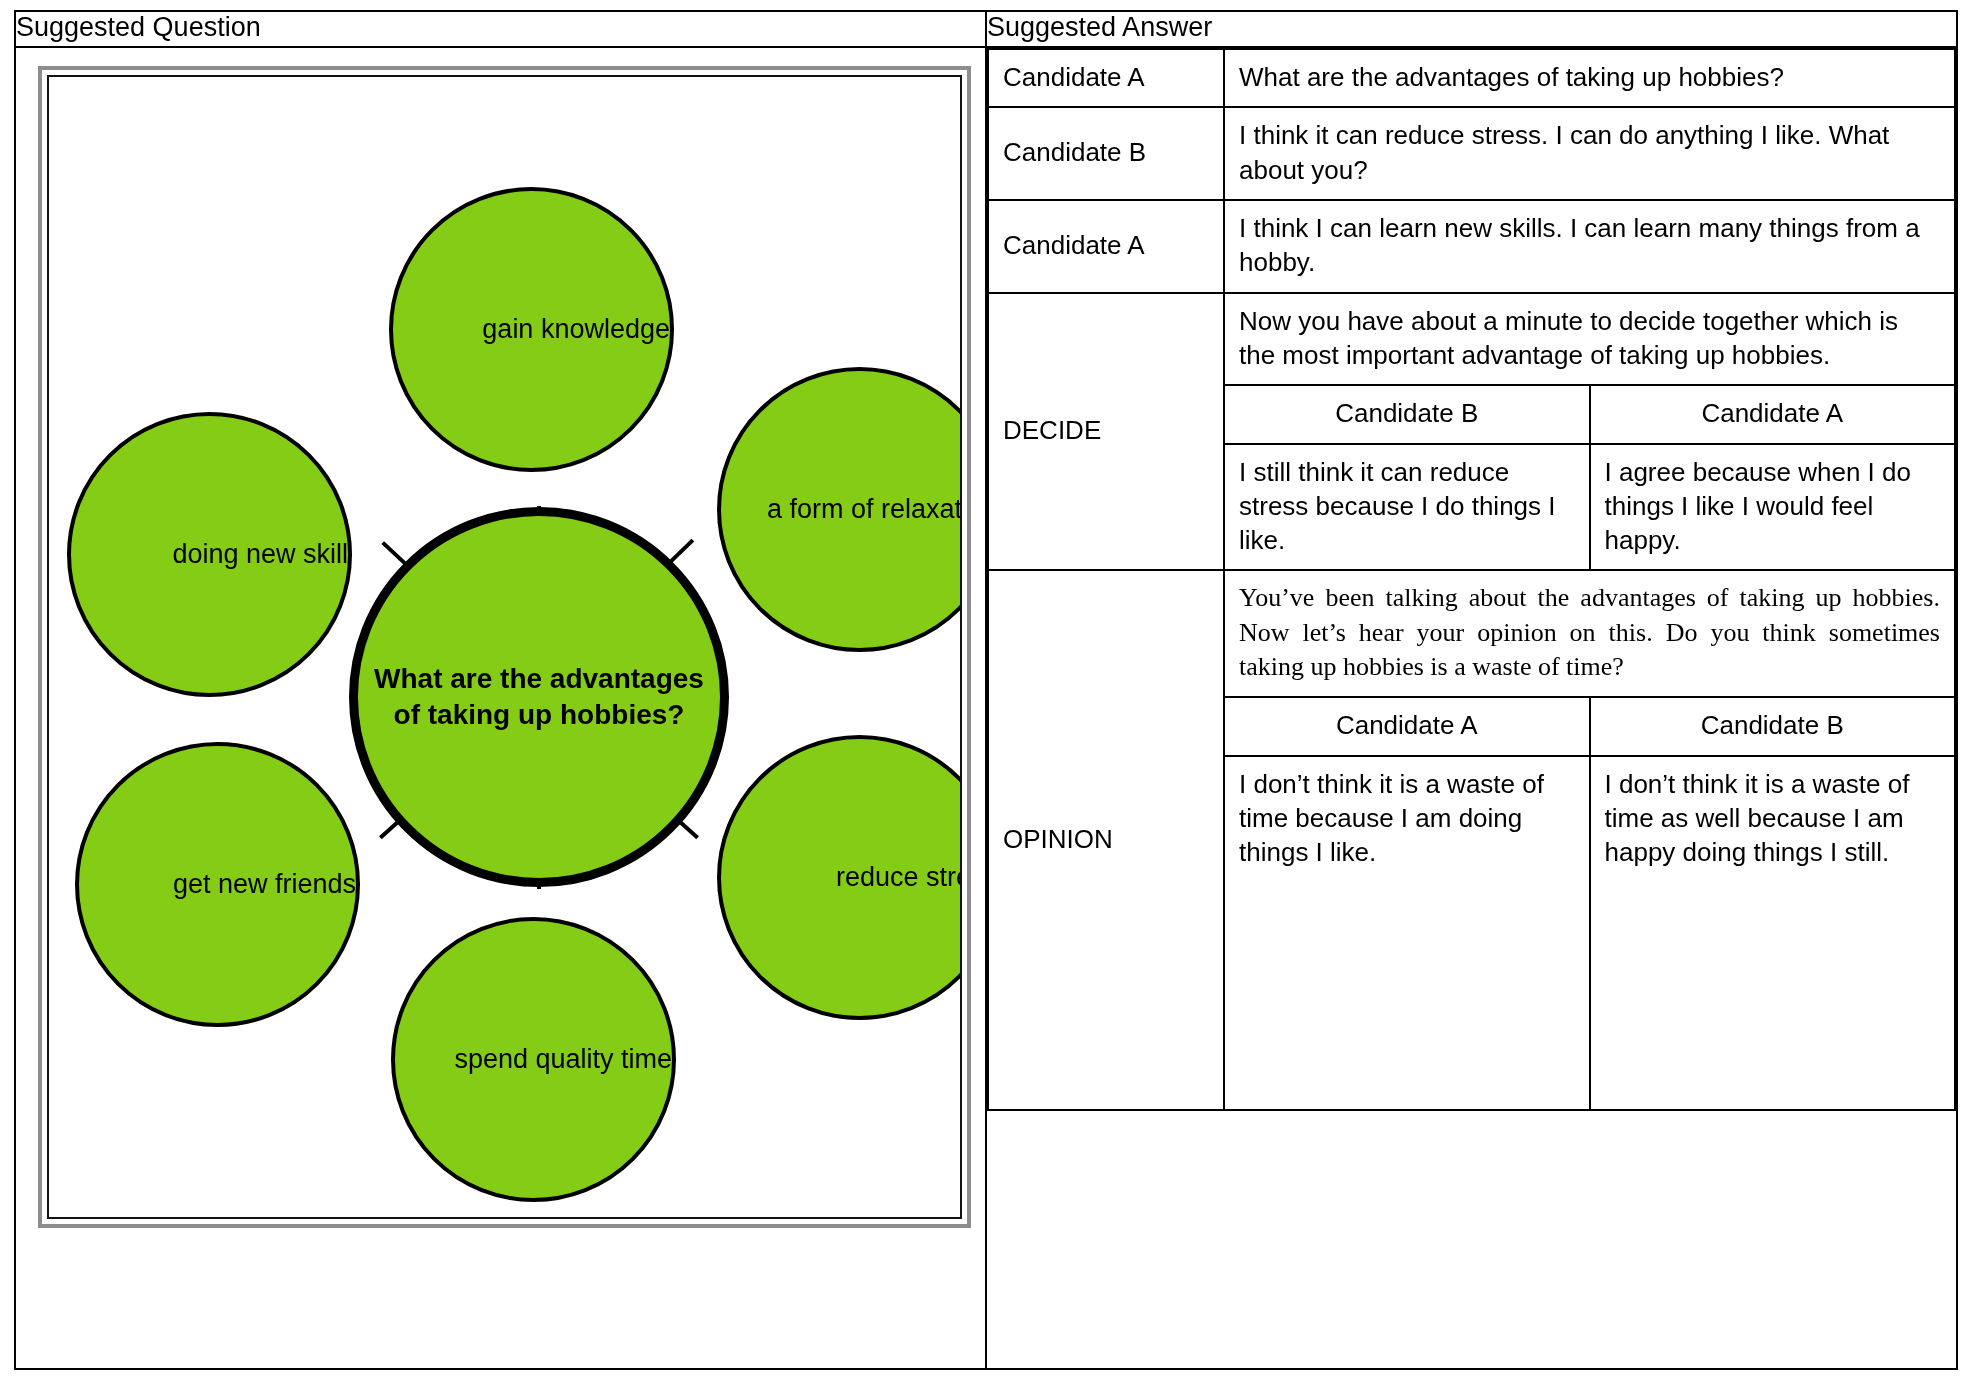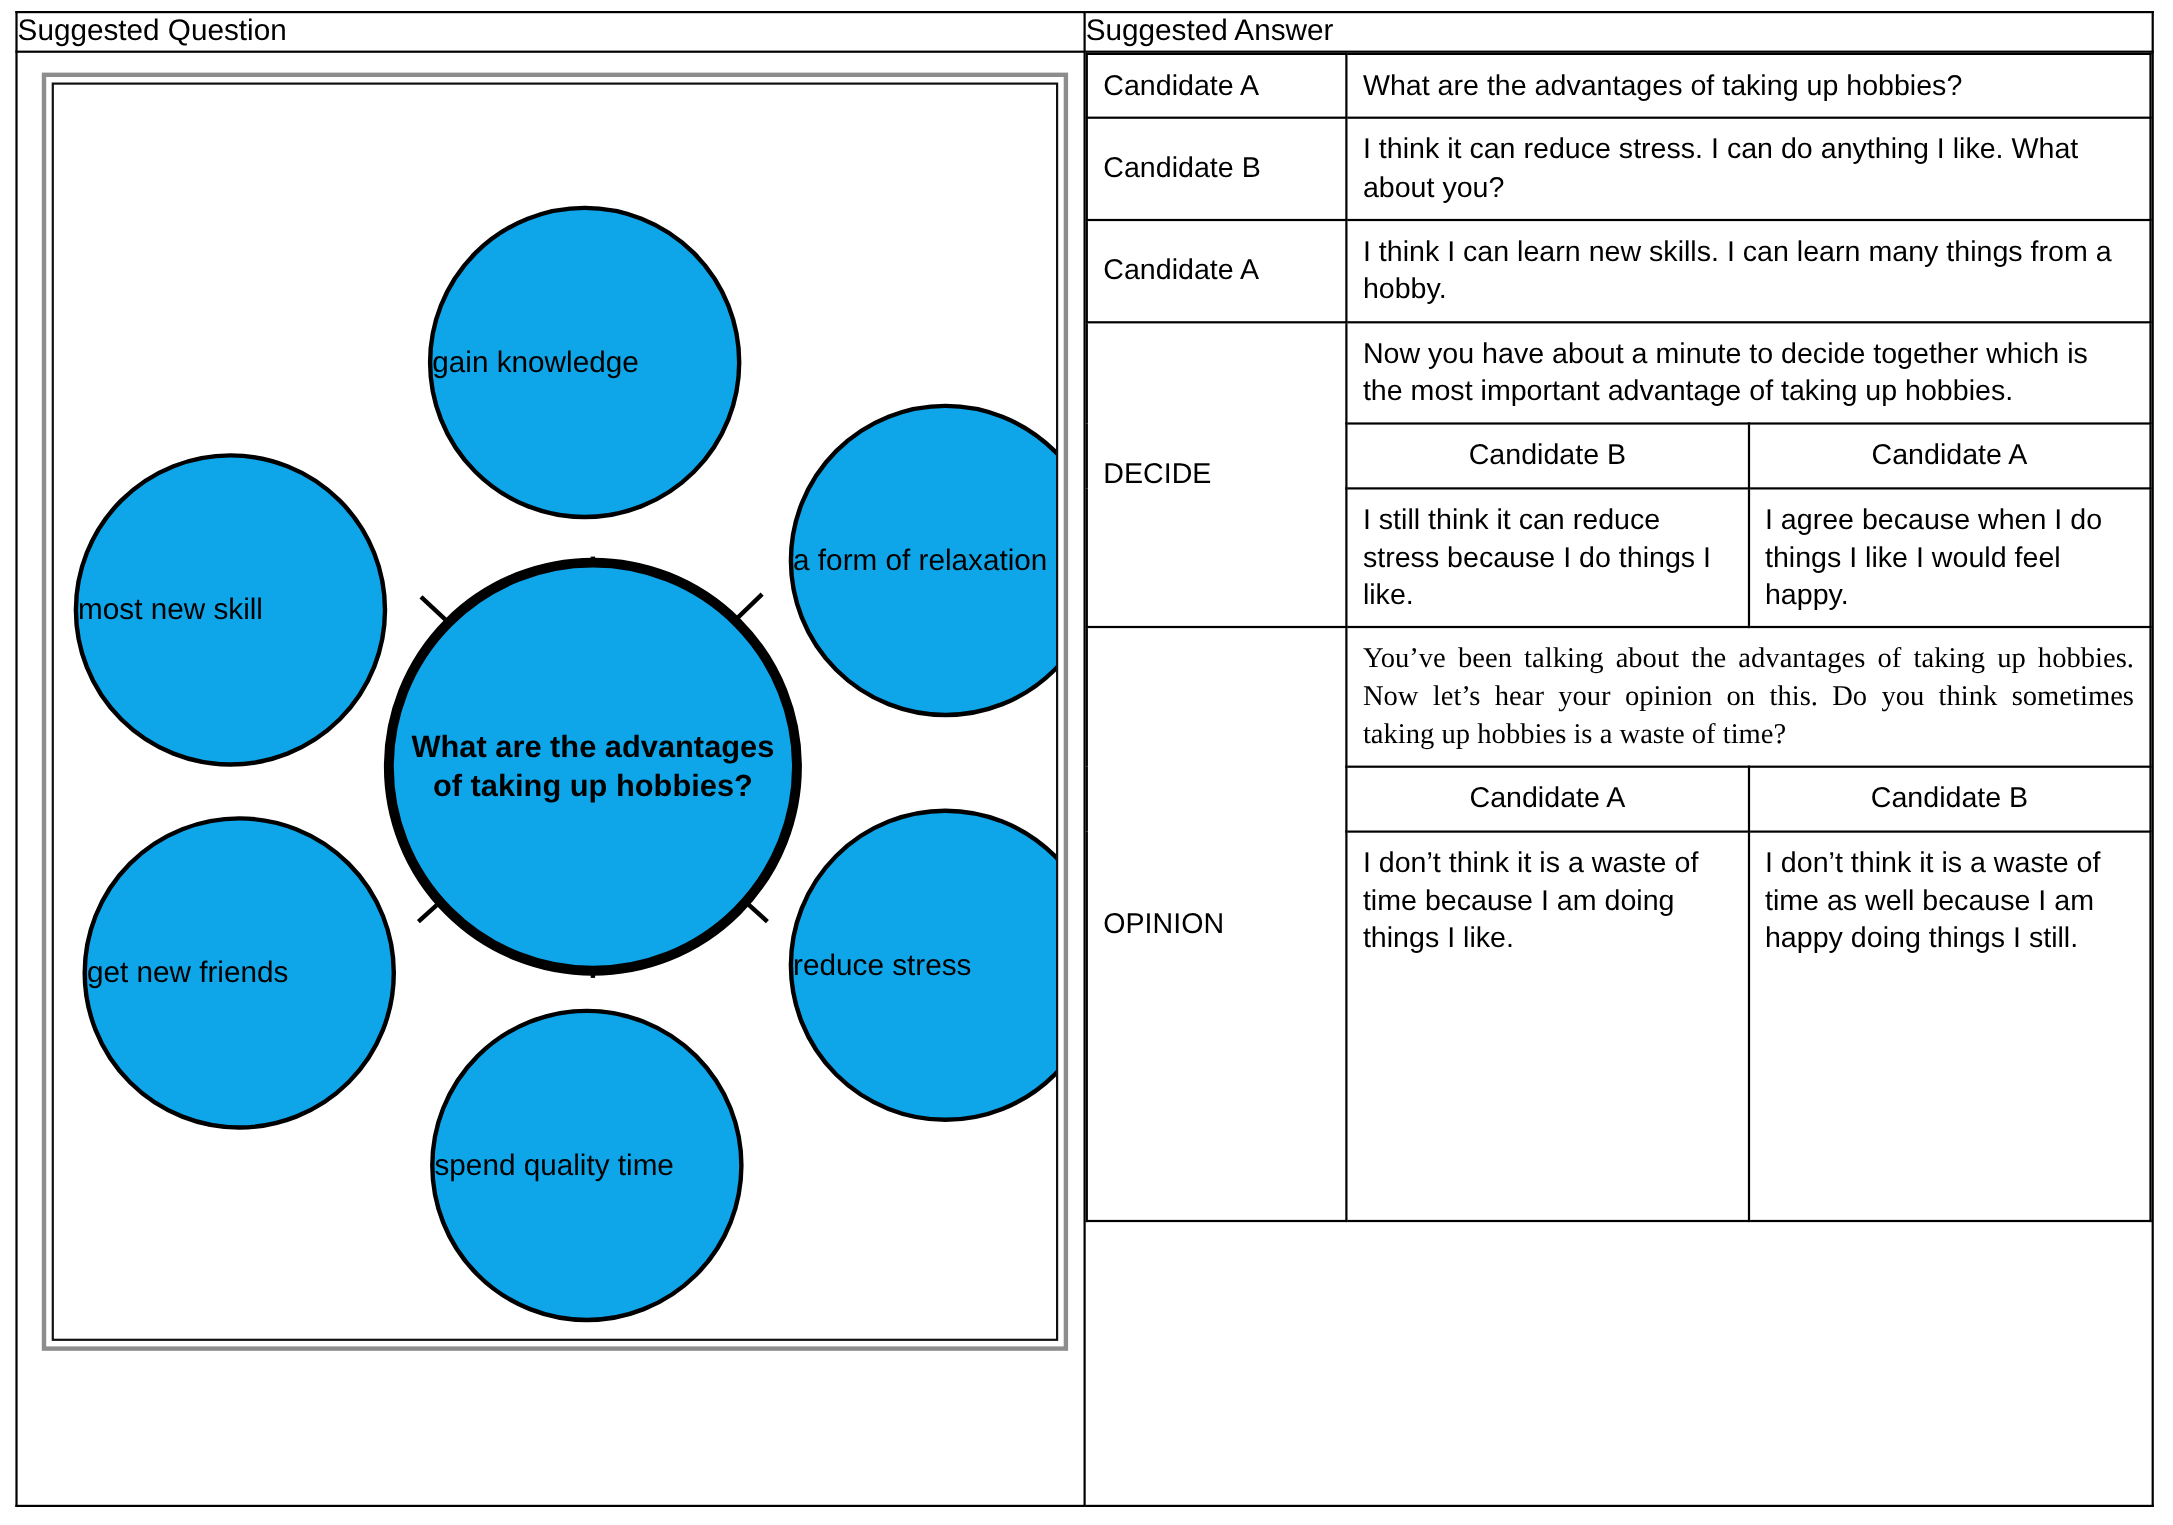--- a/index.html
+++ b/index.html
@@ -53,24 +53,24 @@
     border: 2px solid #111;
     position: relative;
     height: 1140px;
     overflow: hidden;
     background: #fff;
   }
   .node {
     position: absolute;
     border-radius: 50%;
     border: 4px solid #000;
-    background: #0ea5e9;
+    background: #84cc16;
     display: flex;
     align-items: center;
-    justify-content: flex-start;
+    justify-content: flex-end;
     text-align: center;
     font-size: 27px;
     line-height: 1.25;
     box-sizing: border-box;
     z-index: 3;
   }
   .node.center {
     border-width: 9px;
     font-weight: bold;
     font-size: 28px;
@@ -156,21 +156,21 @@
 
               <div class="node" style="left:342px; top:840px; width:285px; height:285px;">
                 <span>spend quality time</span>
               </div>
 
               <div class="node" style="left:26px; top:665px; width:285px; height:285px;">
                 <span>get new friends</span>
               </div>
 
               <div class="node" style="left:18px; top:335px; width:285px; height:285px;">
-                <span>most new skill</span>
+                <span>doing new skill</span>
               </div>
 
             </div>
           </div>
         </td>
 
         <td class="ans-cell">
           <table class="ans-table">
             <tbody>
               <tr>

